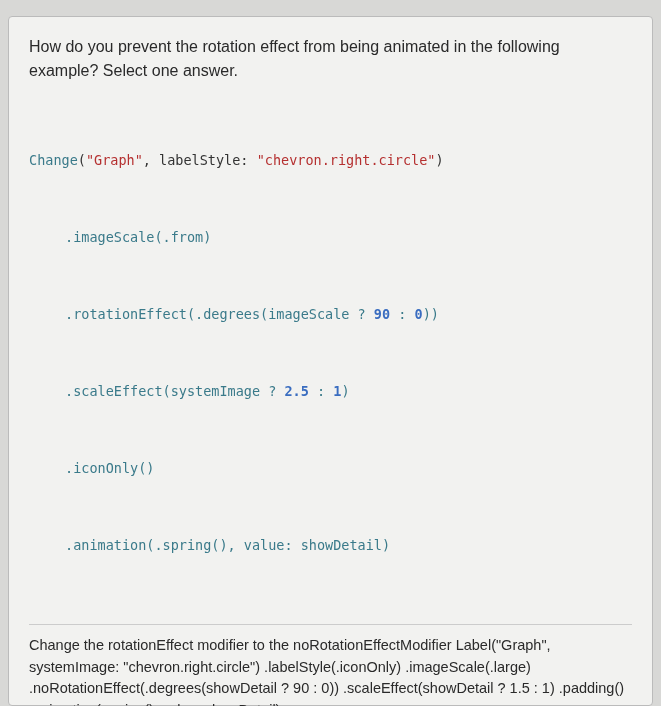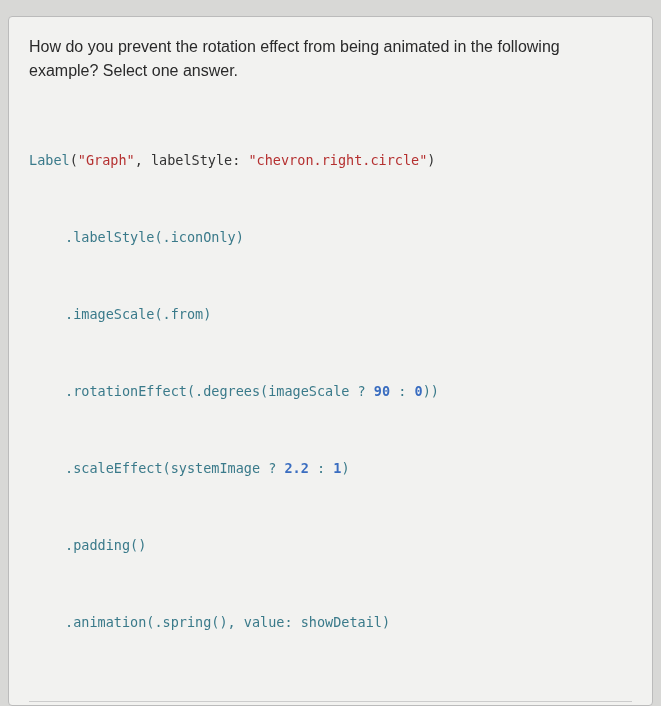--- a/index.html
+++ b/index.html
@@ -63,26 +63,25 @@
       word-wrap: break-word;
     }
   </style>
 </head>
 <body>
 
 <div class="card">
   <div class="question">How do you prevent the rotation effect from being animated in the following example? Select one answer.</div>
 
   <div class="code-block">
-    <span class="code-line"><span class="tok-func">Label</span><span class="tok-plain">(</span><span class="tok-str">"Graph"</span><span class="tok-plain">, labelStyle: </span><span class="tok-str">"chevron.right.circle"</span><span class="tok-plain">)</span></span>
-    <span class="code-line code-indent tok-func">.labelStyle(.iconOnly)</span>
+    <span class="code-line"><span class="tok-func">Change</span><span class="tok-plain">(</span><span class="tok-str">"Graph"</span><span class="tok-plain">, labelStyle: </span><span class="tok-str">"chevron.right.circle"</span><span class="tok-plain">)</span></span>
     <span class="code-line code-indent tok-func">.imageScale(.from)</span>
     <span class="code-line code-indent"><span class="tok-func">.rotationEffect(.degrees(imageScale ? </span><span class="tok-num">90</span><span class="tok-func"> : </span><span class="tok-num">0</span><span class="tok-func">))</span></span>
-    <span class="code-line code-indent"><span class="tok-func">.scaleEffect(systemImage ? </span><span class="tok-num">2.2</span><span class="tok-func"> : </span><span class="tok-num">1</span><span class="tok-func">)</span></span>
-    <span class="code-line code-indent tok-func">.padding()</span>
+    <span class="code-line code-indent"><span class="tok-func">.scaleEffect(systemImage ? </span><span class="tok-num">2.5</span><span class="tok-func"> : </span><span class="tok-num">1</span><span class="tok-func">)</span></span>
+    <span class="code-line code-indent tok-func">.iconOnly()</span>
     <span class="code-line code-indent tok-func">.animation(.spring(), value: showDetail)</span>
   </div>
 
   <div class="options">
     <div class="option">
 
       <div class="option-text">Change the rotationEffect modifier to the noRotationEffectModifier Label("Graph", systemImage: "chevron.right.circle") .labelStyle(.iconOnly) .imageScale(.large) .noRotationEffect(.degrees(showDetail ? 90 : 0)) .scaleEffect(showDetail ? 1.5 : 1) .padding() .animation(.spring(), value: showDetail)</div>
     </div>
 
   </div>

